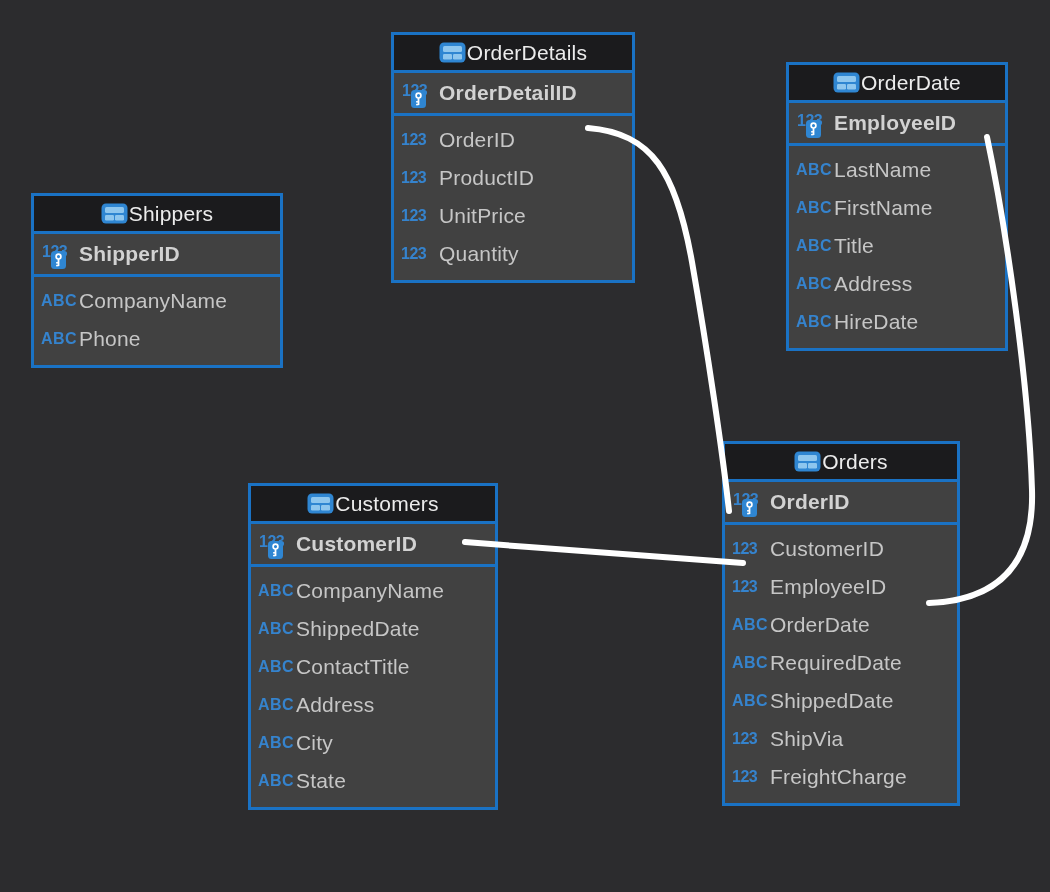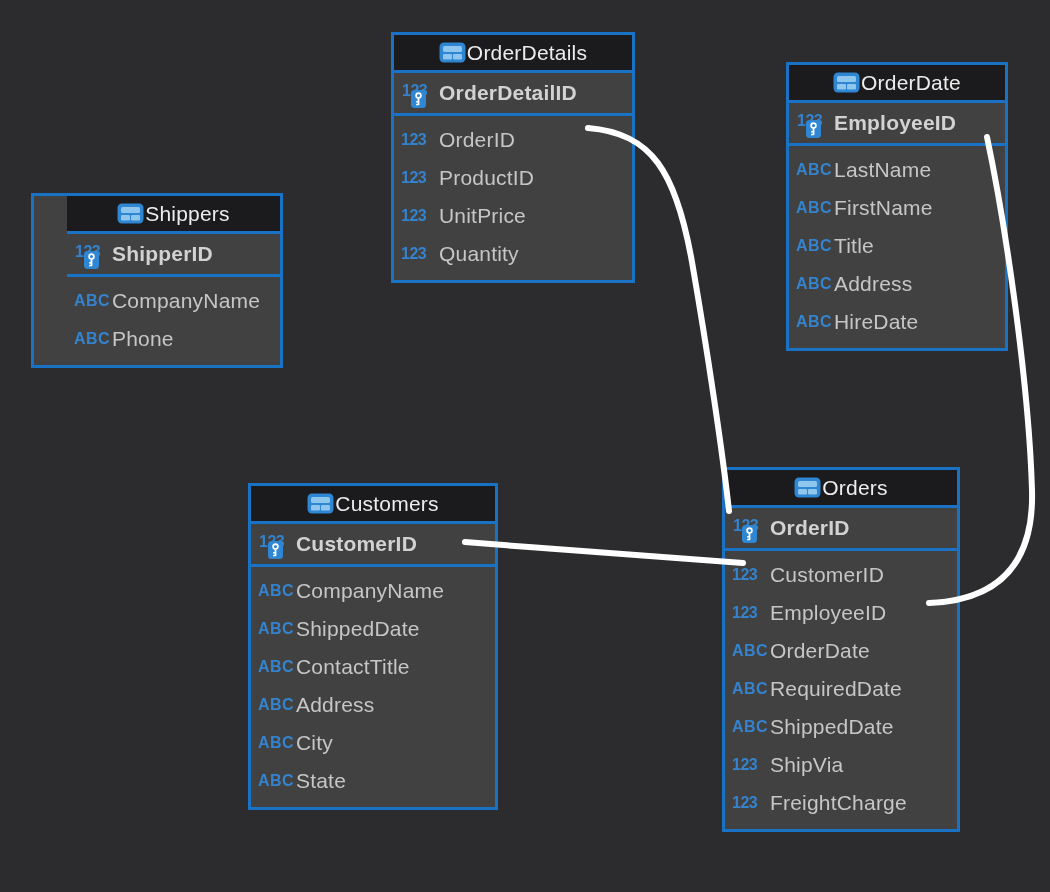--- a/index.html
+++ b/index.html
@@ -95,21 +95,21 @@
     width: 1050px; height: 892px;
     pointer-events: none;
     z-index: 10;
   }
 </style>
 </head>
 <body>
 
 <div id="canvas">
   <div id="tables">
-      <div class="schema-table" style="left: 31px; top: 193px; width: 252px; padding-left: 33px;">
+      <div class="schema-table" style="left: 31px; top: 193px; width: 252px;">
     <div class="tbl-header">
       <span class="table-icon">
         <svg width="27" height="21" viewBox="0 0 27 21">
           <rect x="0.5" y="0.5" width="26" height="20" rx="4.5" class="ti-bg"></rect>
           <rect x="4" y="4" width="19" height="6" rx="1.5" class="ti-cell"></rect>
           <rect x="4" y="12" width="9" height="5.5" rx="1.2" class="ti-cell"></rect>
           <rect x="14" y="12" width="9" height="5.5" rx="1.2" class="ti-cell"></rect>
         </svg>
       </span>
       <span class="tbl-title">Shippers</span>
@@ -279,21 +279,21 @@
           <div class="tbl-field-row">
     <span class="type-icon abc">ABC</span>
     <span class="field-name">City</span>
   </div>
           <div class="tbl-field-row">
     <span class="type-icon abc">ABC</span>
     <span class="field-name">State</span>
   </div>
         </div>
   </div>
-      <div class="schema-table" style="left: 722px; top: 441px; width: 238px; margin-top: 26px;">
+      <div class="schema-table" style="left: 722px; top: 441px; width: 238px;">
     <div class="tbl-header">
       <span class="table-icon">
         <svg width="27" height="21" viewBox="0 0 27 21">
           <rect x="0.5" y="0.5" width="26" height="20" rx="4.5" class="ti-bg"></rect>
           <rect x="4" y="4" width="19" height="6" rx="1.5" class="ti-cell"></rect>
           <rect x="4" y="12" width="9" height="5.5" rx="1.2" class="ti-cell"></rect>
           <rect x="14" y="12" width="9" height="5.5" rx="1.2" class="ti-cell"></rect>
         </svg>
       </span>
       <span class="tbl-title">Orders</span>

